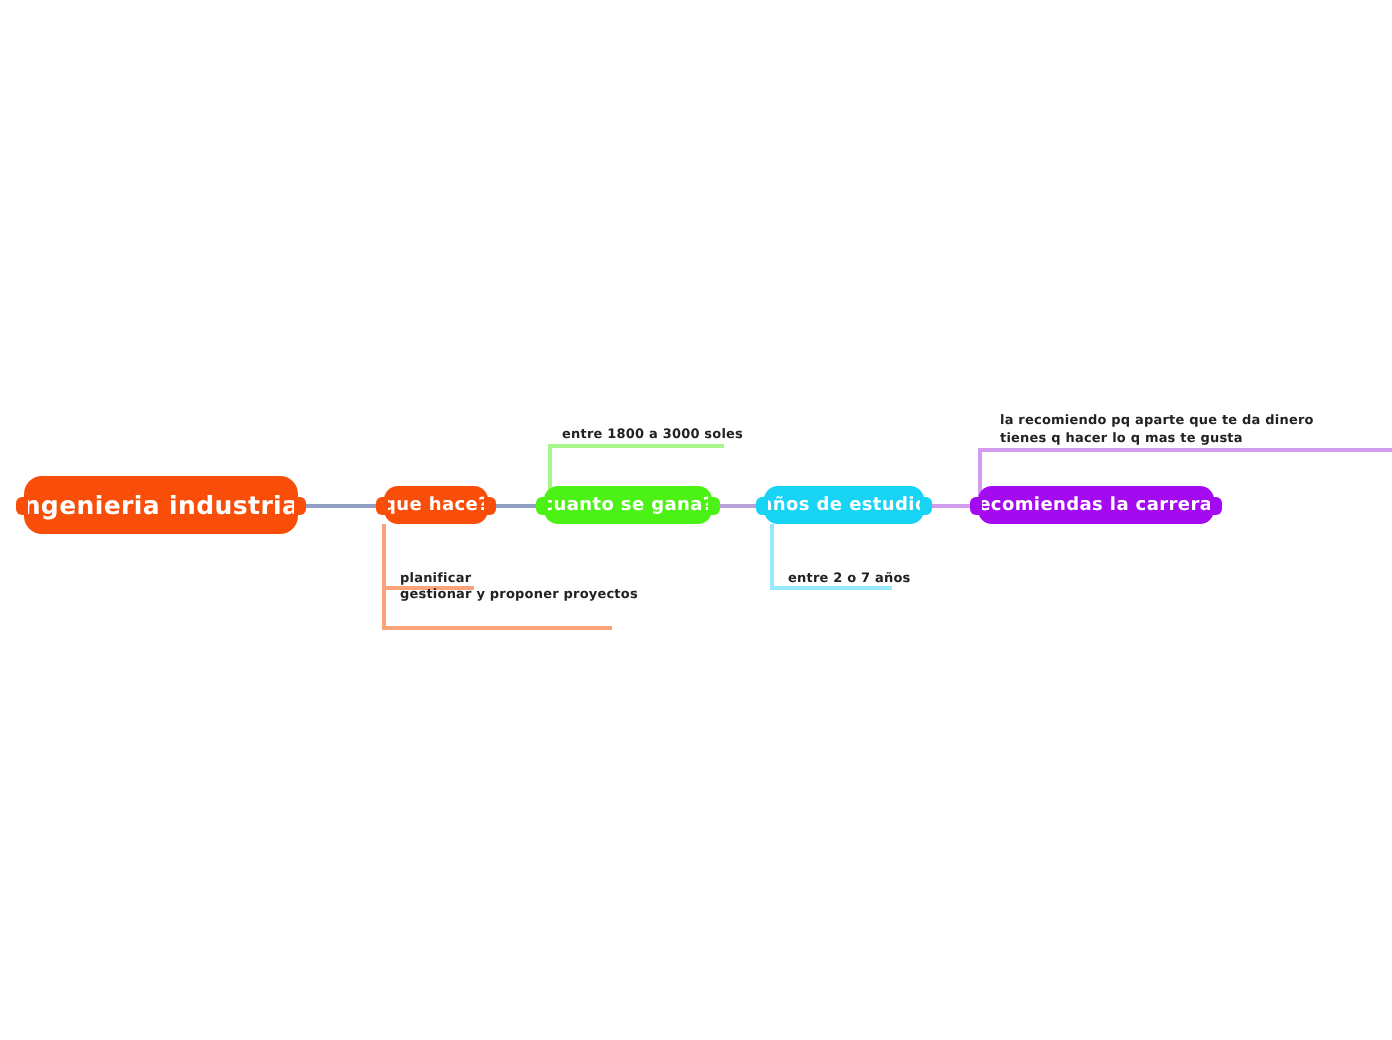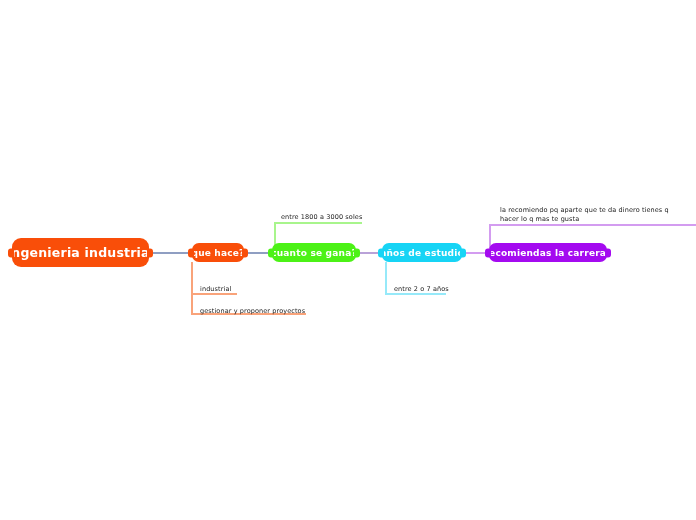--- a/index.html
+++ b/index.html
@@ -58,21 +58,21 @@
   }
   .conn-v {
     position: absolute;
     width: 2px;
   }
 
   
   .leaf {
     position: absolute;
     font-size: 6.5px;
-    font-weight: normal;
+    font-weight: bold;
     color: #222222;
     letter-spacing: 0.1px;
     line-height: 1.35;
     white-space: nowrap;
   }
   .leaf.wrap {
     white-space: normal;
   }
   .leaf-underline {
     position: absolute;
@@ -128,23 +128,23 @@
     <span>años de estudio</span>
     <span class="nub right" style="background:#17d4f5;"></span>
   </div>
 
   <div class="node lvl1" style="left:489px; top:243px; width:118px; height:19px; background:#a40af0;">
     <span class="nub left" style="background:#a40af0;"></span>
     <span>recomiendas la carrera?</span>
     <span class="nub right" style="background:#a40af0;"></span>
   </div>
 
-  <div class="leaf" style="left:200px; top:285px;">industrial</div>
+  <div class="leaf" style="left:200px; top:285px;">planificar</div>
 
-  <div class="leaf" style="left:200px; top:307px;">gestionar y proponer proyectos</div>
+  <div class="leaf" style="left:200px; top:293px;">gestionar y proponer proyectos</div>
 
   <div class="leaf" style="left:281px; top:213px;">entre 1800 a 3000 soles</div>
 
   <div class="leaf" style="left:394px; top:285px;">entre 2 o 7 años</div>
 
   <div class="leaf wrap" style="left:500px; top:206px; width:182px;">la recomiendo pq aparte que te da dinero tienes q hacer lo q mas te gusta</div>
 
 </div>
 
 </body></html>

